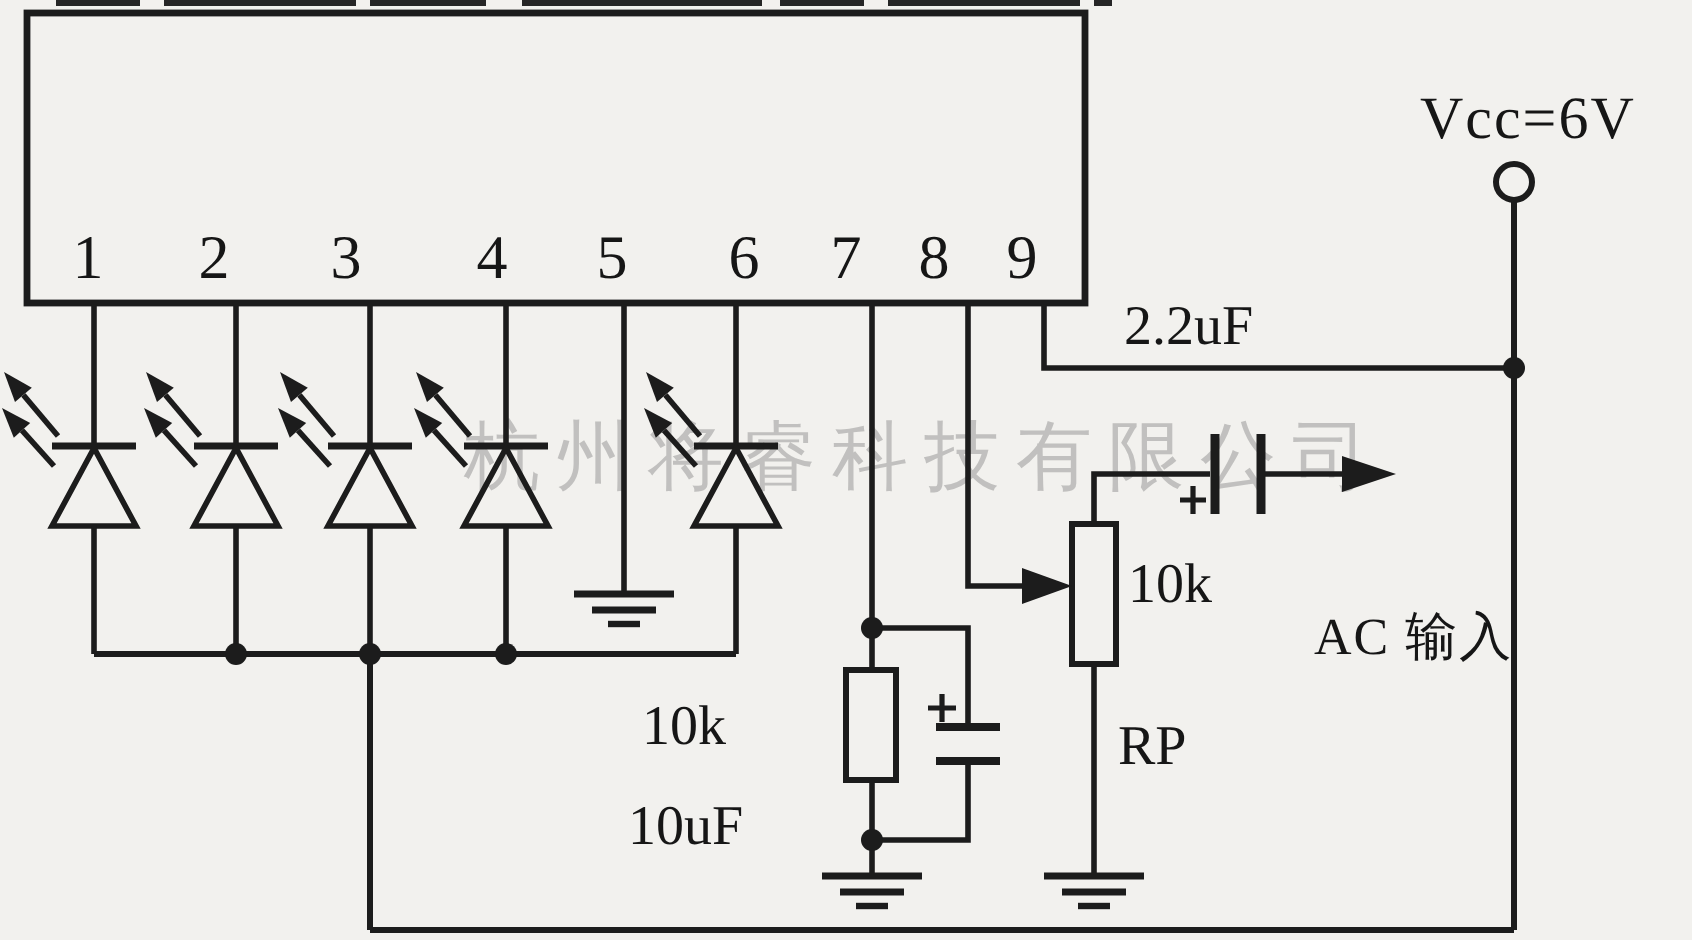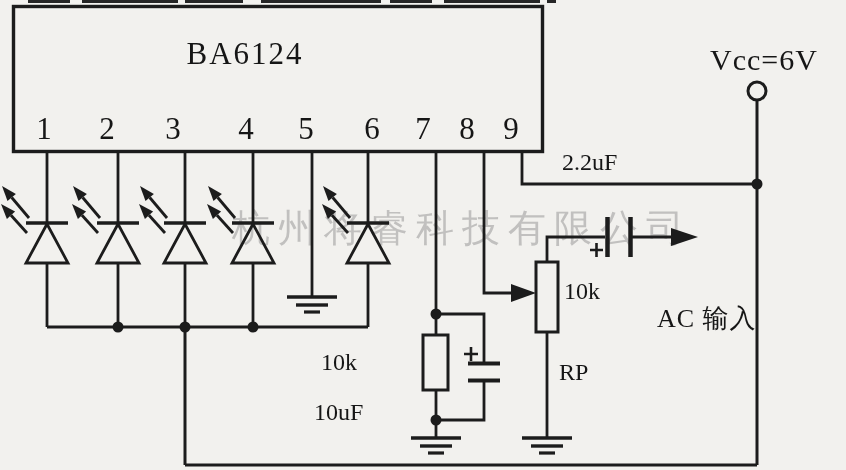--- a/index.html
+++ b/index.html
@@ -9,21 +9,21 @@
     background:#f2f1ee;
     overflow:hidden;
     font-family:"Liberation Serif","DejaVu Serif",serif;
     color:#161616;
   }
   #circuit-svg{position:absolute;left:0;top:0;z-index:2;}
   .lbl{position:absolute;z-index:3;white-space:nowrap;line-height:1;}
   .ic-title{font-size:31px;letter-spacing:2px;text-align:center;}
   .pin-num{font-size:31px;transform:translateX(-50%);}
   .vcc{font-size:30px;letter-spacing:1px;}
-  .val{font-size:24px;}
+  .val{font-size:28px;}
   .ac{font-size:26px;letter-spacing:1px;margin-top:23px;}
   .watermark{
     position:absolute;z-index:1;
     font-size:38px;letter-spacing:8px;
     color:rgba(120,120,120,0.40);
     font-family:"DejaVu Sans","Liberation Sans",sans-serif;
   }
 </style>
 </head>
 <body>
@@ -118,21 +118,20 @@
     <g fill="#1c1c1c" stroke="none">
       <circle cx="118" cy="327" r="5.5"></circle>
       <circle cx="185" cy="327" r="5.5"></circle>
       <circle cx="253" cy="327" r="5.5"></circle>
       <circle cx="436" cy="314" r="5.5"></circle>
       <circle cx="436" cy="420" r="5.5"></circle>
       <circle cx="757" cy="184" r="5.5"></circle>
     </g>
   </svg>
 
-  <div class="lbl ic-title" style="left:160px;top:38px;width:170px;">BA6124</div>
 
   <div class="lbl pin-num" style="left:44px;top:113px;">1</div>
   <div class="lbl pin-num" style="left:107px;top:113px;">2</div>
   <div class="lbl pin-num" style="left:173px;top:113px;">3</div>
   <div class="lbl pin-num" style="left:246px;top:113px;">4</div>
   <div class="lbl pin-num" style="left:306px;top:113px;">5</div>
   <div class="lbl pin-num" style="left:372px;top:113px;">6</div>
   <div class="lbl pin-num" style="left:423px;top:113px;">7</div>
   <div class="lbl pin-num" style="left:467px;top:113px;">8</div>
   <div class="lbl pin-num" style="left:511px;top:113px;">9</div>

